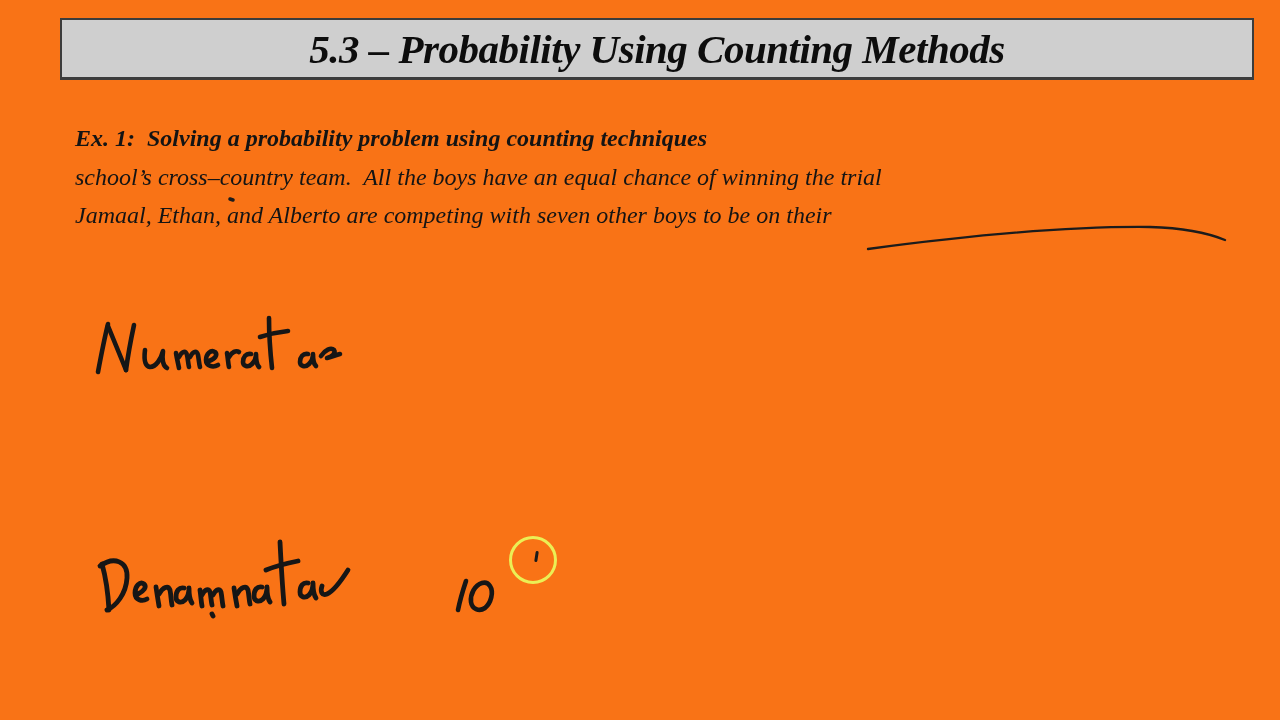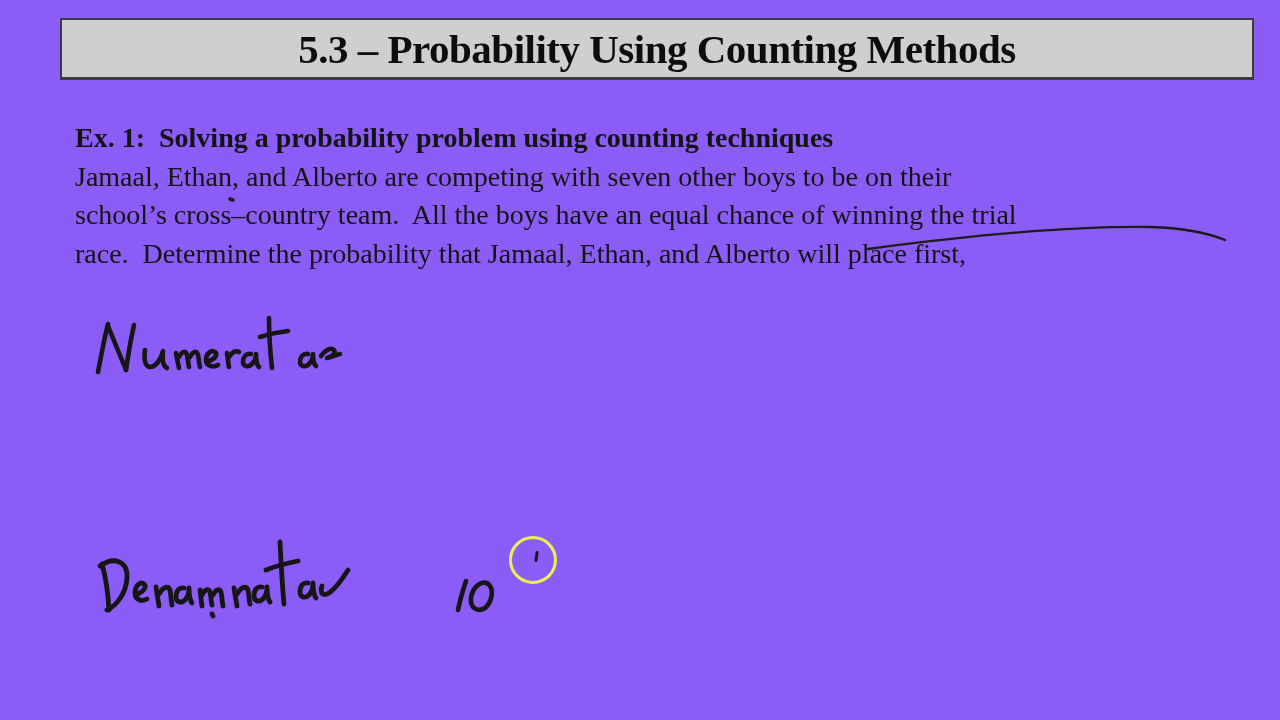--- a/index.html
+++ b/index.html
@@ -4,23 +4,24 @@
 <style>
   html, body {
     margin: 0;
     padding: 0;
     background: #ffffff;
   }
   .canvas {
     position: relative;
     width: 1280px;
     height: 720px;
-    background: #8b5cf6;
+    background: #f97316;
     overflow: hidden;
     font-family: "Liberation Serif", serif;
+    font-style: italic;
   }
   
   .title-box {
     position: absolute;
     left: 60px;
     top: 18px;
     width: 1190px;
     height: 57px;
     background: #cfcfcf;
     border: 2px solid #3c3c3c;
@@ -38,21 +39,21 @@
     letter-spacing: -0.5px;
     white-space: pre;
   }
   
   .problem {
     position: absolute;
     left: 75px;
     top: 119px;
     width: 1160px;
     color: #141414;
-    font-size: 28px;
+    font-size: 24px;
     line-height: 38.5px;
   }
   .text-line { white-space: pre; }
   .text-line.heading { font-weight: 700; }
   
   .ink-overlay {
     position: absolute;
     left: 0; top: 0;
     width: 1280px;
     height: 720px;
@@ -86,23 +87,22 @@
 <body>
 
 <div class="canvas">
 
   <header class="title-box">
     <h1>5.3 – Probability Using Counting Methods</h1>
   </header>
 
   <section class="problem">
     <div class="text-line heading">Ex. 1:  Solving a probability problem using counting techniques</div>
+    <div class="text-line">school’s cross–country team.  All the boys have an equal chance of winning the trial</div>
     <div class="text-line">Jamaal, Ethan, and Alberto are competing with seven other boys to be on their</div>
-    <div class="text-line">school’s cross–country team.  All the boys have an equal chance of winning the trial</div>
-    <div class="text-line">race.  Determine the probability that Jamaal, Ethan, and Alberto will place first,</div>
   </section>
 
   <svg class="ink-overlay" viewBox="0 0 1280 720" xmlns="http://www.w3.org/2000/svg" aria-label="winning the trial">
     <path d="M868 249 C950 238 1060 226 1150 227 C1182 228 1208 233 1225 240" stroke="#1c1c1c" stroke-width="2.3" fill="none" stroke-linecap="round"></path>
     <path d="M230 199 l3 1" stroke="#1c1c1c" stroke-width="3.5" fill="none" stroke-linecap="round"></path>
   </svg>
 
   <svg class="hw" style="left:90px; top:310px;" width="256" height="80" viewBox="0 0 256 80" xmlns="http://www.w3.org/2000/svg" aria-label="Numerator">
     <g stroke-width="4.6">
       <path d="M8 62 C11 46 14 30 18 14"></path>

